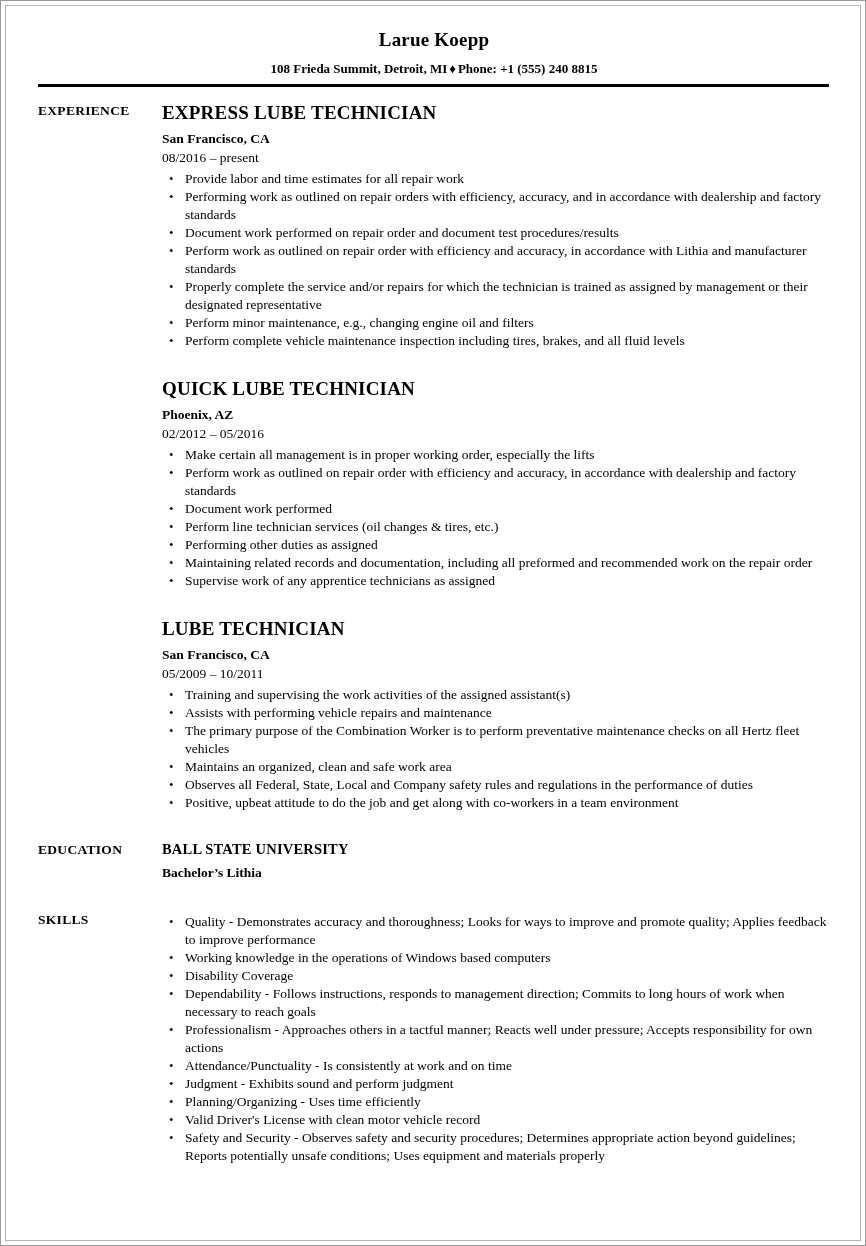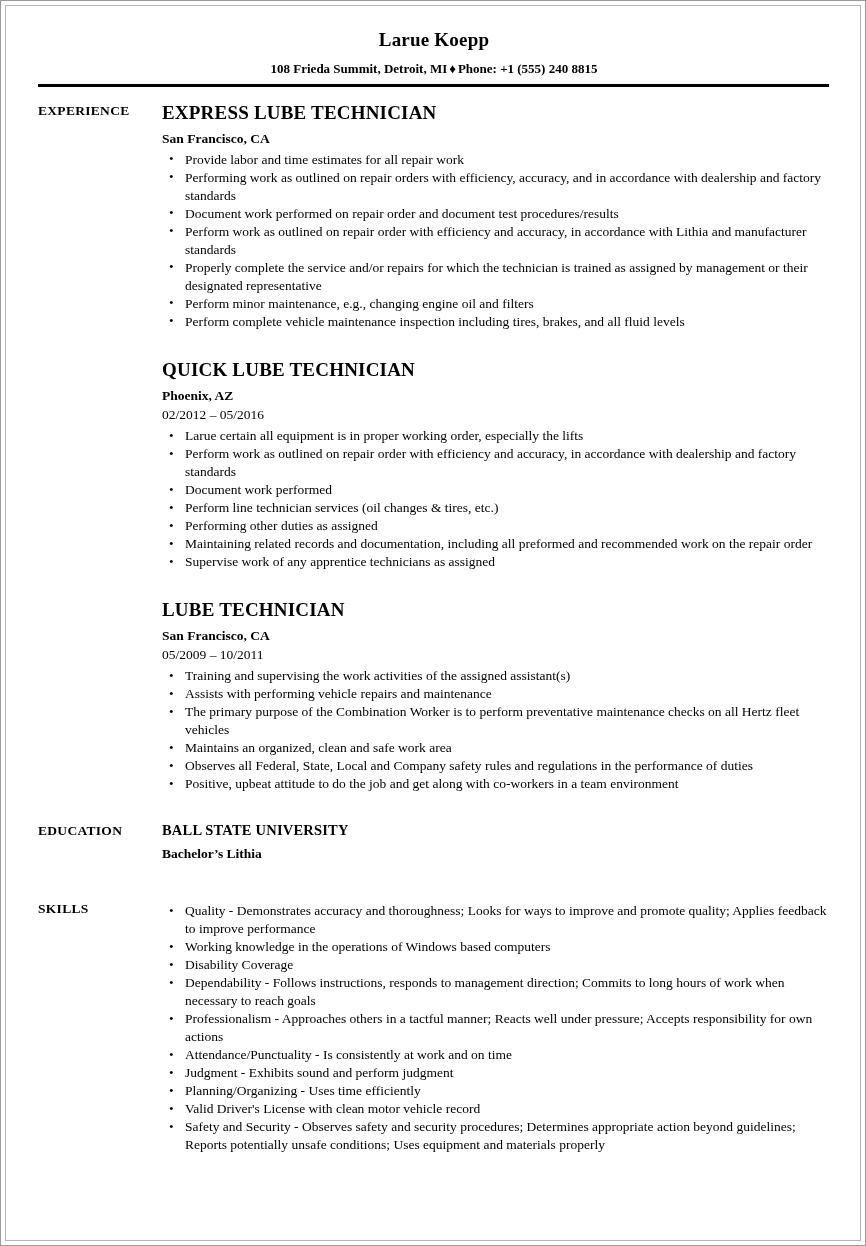--- a/index.html
+++ b/index.html
@@ -77,21 +77,21 @@
     line-height: 1.3;
     padding-top: 1px;
   }
   .section-body {
     flex: 1 1 auto;
     min-width: 0;
   }
 
   #experience-section { margin-top: 14px; }
   #education-section  { margin-top: 28px; }
-  #skills-section     { margin-top: 36px; }
+  #skills-section     { margin-top: 28px; }
 
   .job + .job { margin-top: 27px; }
 
   .job-title {
     font-weight: bold;
     font-size: 19px;
     letter-spacing: 0.2px;
     line-height: 1.3;
   }
   .job-location {
@@ -157,37 +157,38 @@
         <div class="header-rule"></div>
       </div>
 
       <div class="section" id="experience-section">
         <div class="section-label">EXPERIENCE</div>
         <div class="section-body">
 
           <div class="job">
             <div class="job-title">EXPRESS LUBE TECHNICIAN</div>
             <div class="job-location">San Francisco, CA</div>
+            <div class="job-dates">08/2016 – present</div>
             <ul class="bullets">
               <li>Provide labor and time estimates for all repair work</li>
               <li>Performing work as outlined on repair orders with efficiency, accuracy, and in accordance with dealership and factory standards</li>
               <li>Document work performed on repair order and document test procedures/results</li>
               <li>Perform work as outlined on repair order with efficiency and accuracy, in accordance with Lithia and manufacturer standards</li>
               <li>Properly complete the service and/or repairs for which the technician is trained as assigned by management or their designated representative</li>
               <li>Perform minor maintenance, e.g., changing engine oil and filters</li>
               <li>Perform complete vehicle maintenance inspection including tires, brakes, and all fluid levels</li>
             </ul>
           </div>
 
           <div class="job">
             <div class="job-title">QUICK LUBE TECHNICIAN</div>
             <div class="job-location">Phoenix, AZ</div>
             <div class="job-dates">02/2012 – 05/2016</div>
             <ul class="bullets">
-              <li>Larue certain all equipment is in proper working order, especially the lifts</li>
+              <li>Make certain all management is in proper working order, especially the lifts</li>
               <li>Perform work as outlined on repair order with efficiency and accuracy, in accordance with dealership and factory standards</li>
               <li>Document work performed</li>
               <li>Perform line technician services (oil changes &amp; tires, etc.)</li>
               <li>Performing other duties as assigned</li>
               <li>Maintaining related records and documentation, including all preformed and recommended work on the repair order</li>
               <li>Supervise work of any apprentice technicians as assigned</li>
             </ul>
           </div>
 
           <div class="job">

